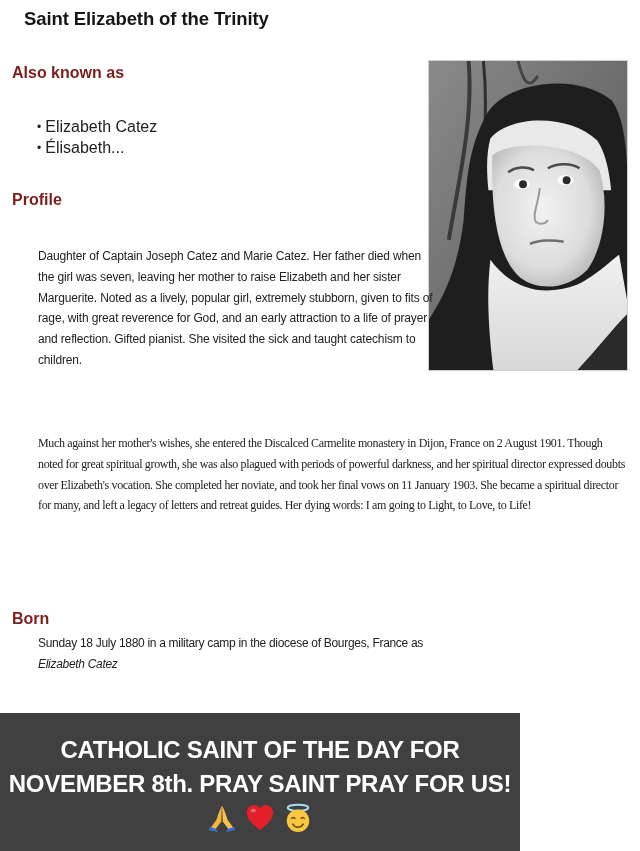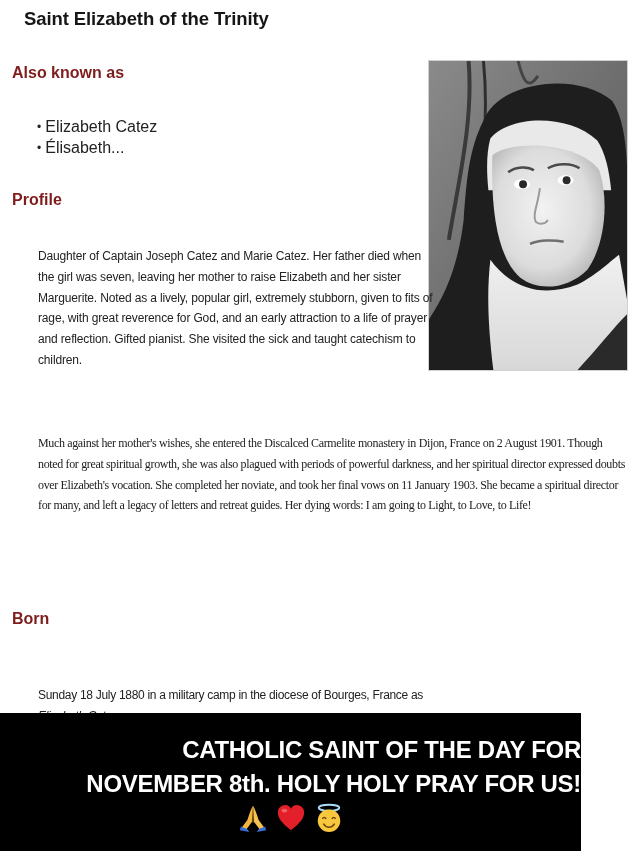--- a/index.html
+++ b/index.html
@@ -69,30 +69,30 @@
     .para {
       position: absolute;
       left: 38px;
       font-size: 12px;
       line-height: 20.8px;
       color: #222;
       letter-spacing: -0.15px;
     }
     .p1 { top: 246px; width: 395px; }
     .p2 { top: 433px; width: 592px; letter-spacing: -0.35px; font-family: Liberation Serif, serif; }
-    .p3 { top: 685px; width: 600px; letter-spacing: -0.3px; }
+    .p3 { top: 633px; width: 600px; letter-spacing: -0.3px; }
     .p3 em { font-style: italic; }
 
     .banner {
       position: absolute;
       left: 0; top: 713px;
-      width: 581px; height: 138px;
-      background: #000000;
+      width: 520px; height: 138px;
+      background: #404040;
       color: #ffffff;
-      text-align: right;
+      text-align: center;
     }
     .banner-text {
       position: absolute;
       left: 0; right: 0; top: 20px;
       font-size: 24px;
       font-weight: bold;
       line-height: 34px;
       letter-spacing: -0.3px;
     }
     .emoji-row {
@@ -171,21 +171,21 @@
   <div class="heading h-born">Born</div>
   <p class="para p3">
     <span>Sunday 18 July 1880 in a military camp in the diocese of Bourges, France as</span><br>
     <em>Elizabeth Catez</em>
   </p>
 </div>
 
 <div class="banner">
   <div class="banner-text">
     <div>CATHOLIC SAINT OF THE DAY FOR</div>
-    <div>NOVEMBER 8th. HOLY HOLY PRAY FOR US!</div>
+    <div>NOVEMBER 8th. PRAY SAINT PRAY FOR US!</div>
   </div>
   <div class="emoji-row">
     <svg class="emoji" viewBox="0 0 32 32">
       <path d="M16 3 C 14 6, 12 12, 10 18 L 4 26 L 9 28 L 15 20 Z" fill="#f4b63f"></path>
       <path d="M16 3 C 18 6, 20 12, 22 18 L 28 26 L 23 28 L 17 20 Z" fill="#f7c24f"></path>
       <path d="M3 25 L 10 28 L 12 31 L 2 29 Z" fill="#3a6fd8"></path>
       <path d="M29 25 L 22 28 L 20 31 L 30 29 Z" fill="#3a6fd8"></path>
       <path d="M16 4 L 16 21" stroke="#c98a1f" stroke-width="0.8"></path>
     </svg>
     <svg class="emoji" viewBox="0 0 32 32">

